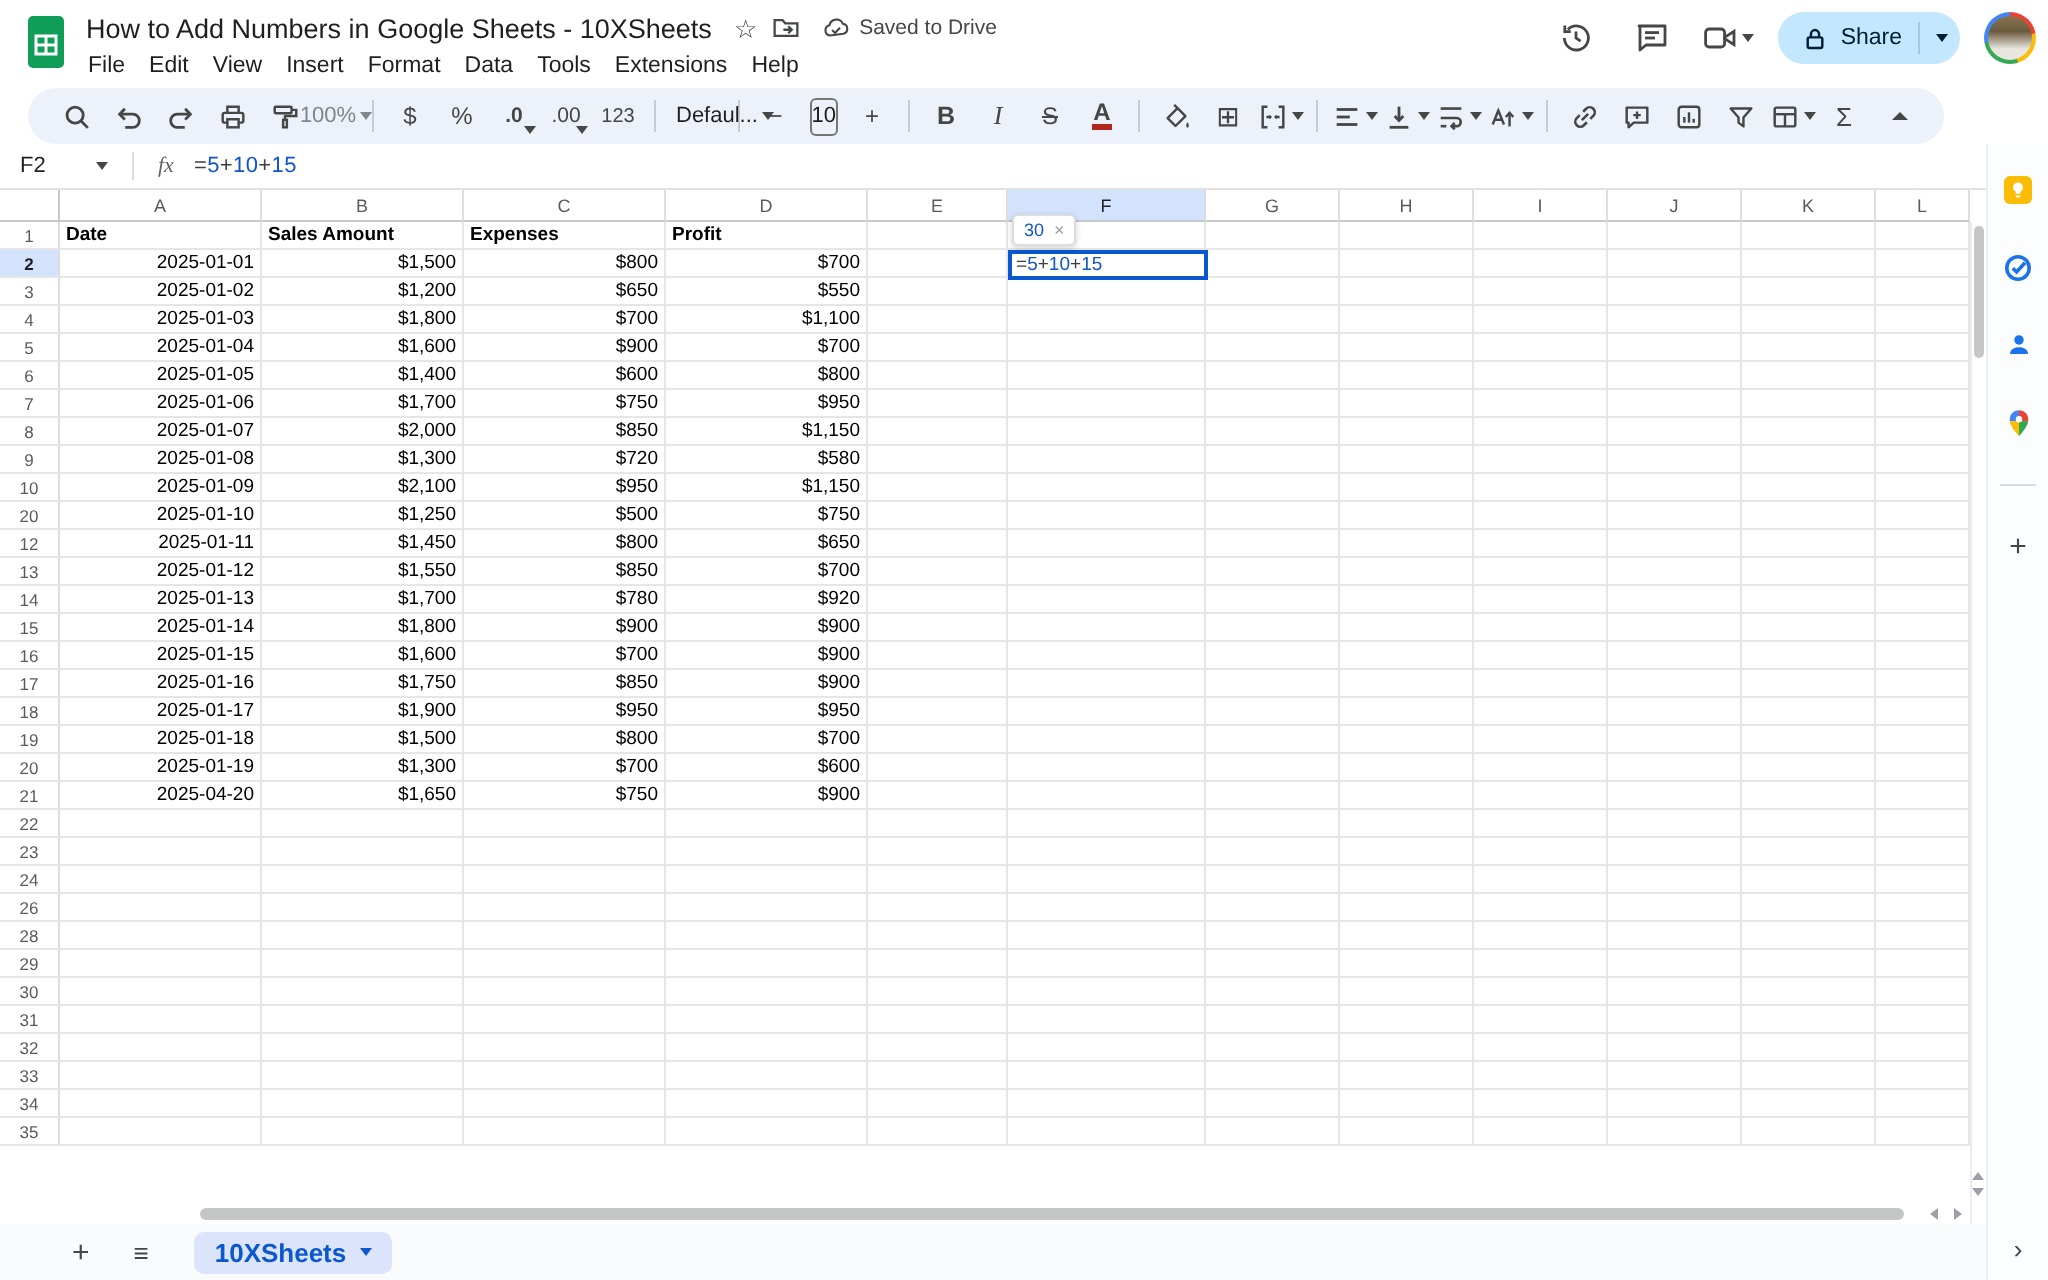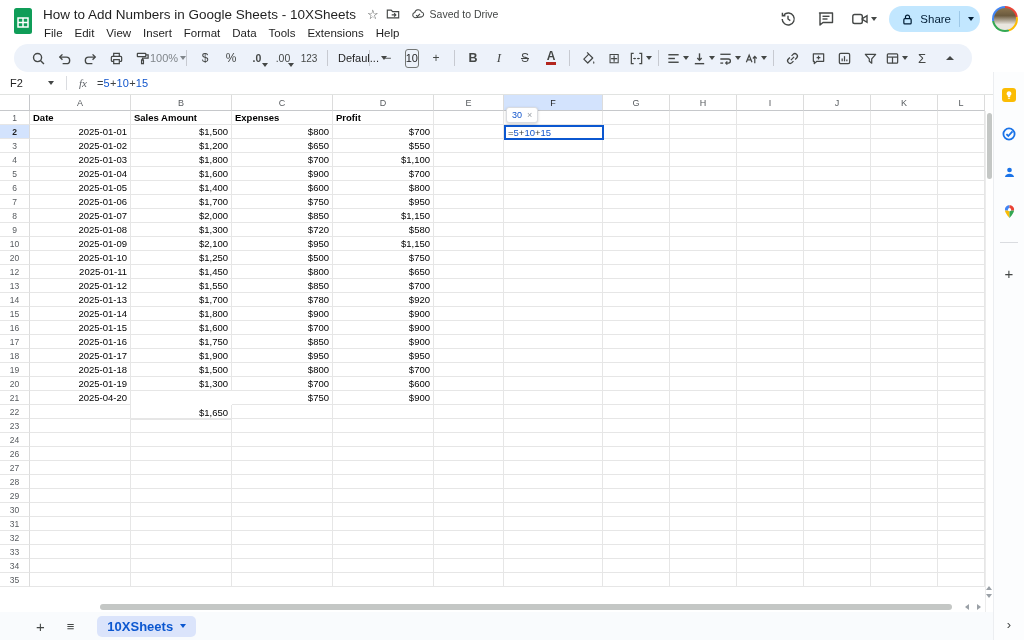--- a/index.html
+++ b/index.html
@@ -673,21 +673,21 @@
           <div class="cell" style="width: 67px;"></div>
           <div class="cell" style="width: 67px;"></div>
           <div class="cell" style="width: 67px;"></div>
           <div class="cell" style="width: 67px;"></div>
           <div class="cell" style="width: 67px;"></div>
           <div class="cell" style="width: 47px;"></div>
         </div>
         <div class="grid-row">
           <div class="row-h">21</div>
           <div class="cell val" style="width: 101px;">2025-04-20</div>
-          <div class="cell val" style="width: 101px; margin-top: 15px;">$1,650</div>
+          <div class="cell val" style="width: 101px;">$1,650</div>
           <div class="cell val" style="width: 101px;">$750</div>
           <div class="cell val" style="width: 101px;">$900</div>
           <div class="cell" style="width: 70px;"></div>
           <div class="cell" style="width: 99px;"></div>
           <div class="cell" style="width: 67px;"></div>
           <div class="cell" style="width: 67px;"></div>
           <div class="cell" style="width: 67px;"></div>
           <div class="cell" style="width: 67px;"></div>
           <div class="cell" style="width: 67px;"></div>
           <div class="cell" style="width: 47px;"></div>
@@ -732,35 +732,20 @@
           <div class="cell" style="width: 99px;"></div>
           <div class="cell" style="width: 67px;"></div>
           <div class="cell" style="width: 67px;"></div>
           <div class="cell" style="width: 67px;"></div>
           <div class="cell" style="width: 67px;"></div>
           <div class="cell" style="width: 67px;"></div>
           <div class="cell" style="width: 47px;"></div>
         </div>
         <div class="grid-row">
           <div class="row-h">26</div>
-          <div class="cell" style="width: 101px;"></div>
-          <div class="cell" style="width: 101px;"></div>
-          <div class="cell" style="width: 101px;"></div>
-          <div class="cell" style="width: 101px;"></div>
-          <div class="cell" style="width: 70px;"></div>
-          <div class="cell" style="width: 99px;"></div>
-          <div class="cell" style="width: 67px;"></div>
-          <div class="cell" style="width: 67px;"></div>
-          <div class="cell" style="width: 67px;"></div>
-          <div class="cell" style="width: 67px;"></div>
-          <div class="cell" style="width: 67px;"></div>
-          <div class="cell" style="width: 47px;"></div>
-        </div>
-        <div class="grid-row">
-          <div class="row-h">27</div>
           <div class="cell" style="width: 101px;"></div>
           <div class="cell" style="width: 101px;"></div>
           <div class="cell" style="width: 101px;"></div>
           <div class="cell" style="width: 101px;"></div>
           <div class="cell" style="width: 70px;"></div>
           <div class="cell" style="width: 99px;"></div>
           <div class="cell" style="width: 67px;"></div>
           <div class="cell" style="width: 67px;"></div>
           <div class="cell" style="width: 67px;"></div>
           <div class="cell" style="width: 67px;"></div>

